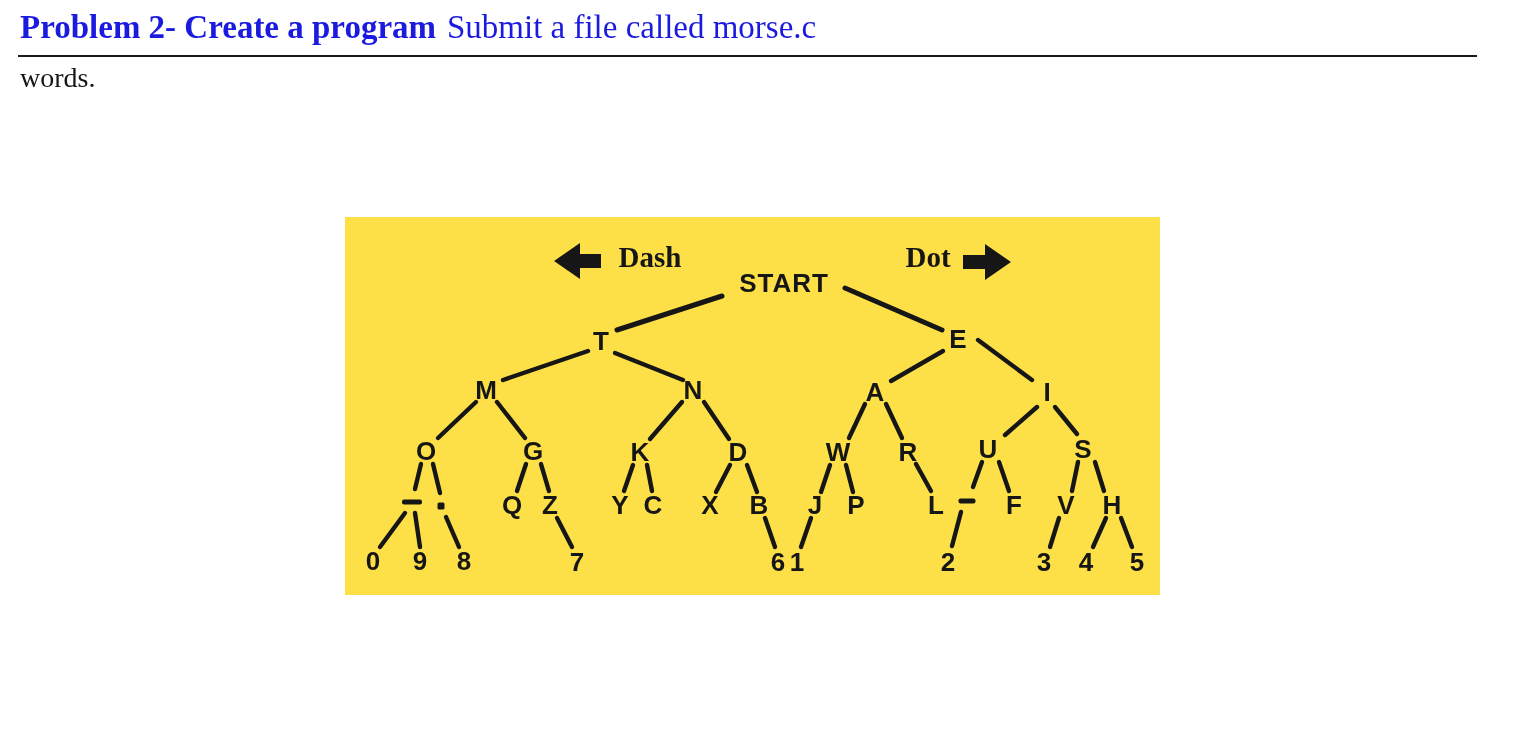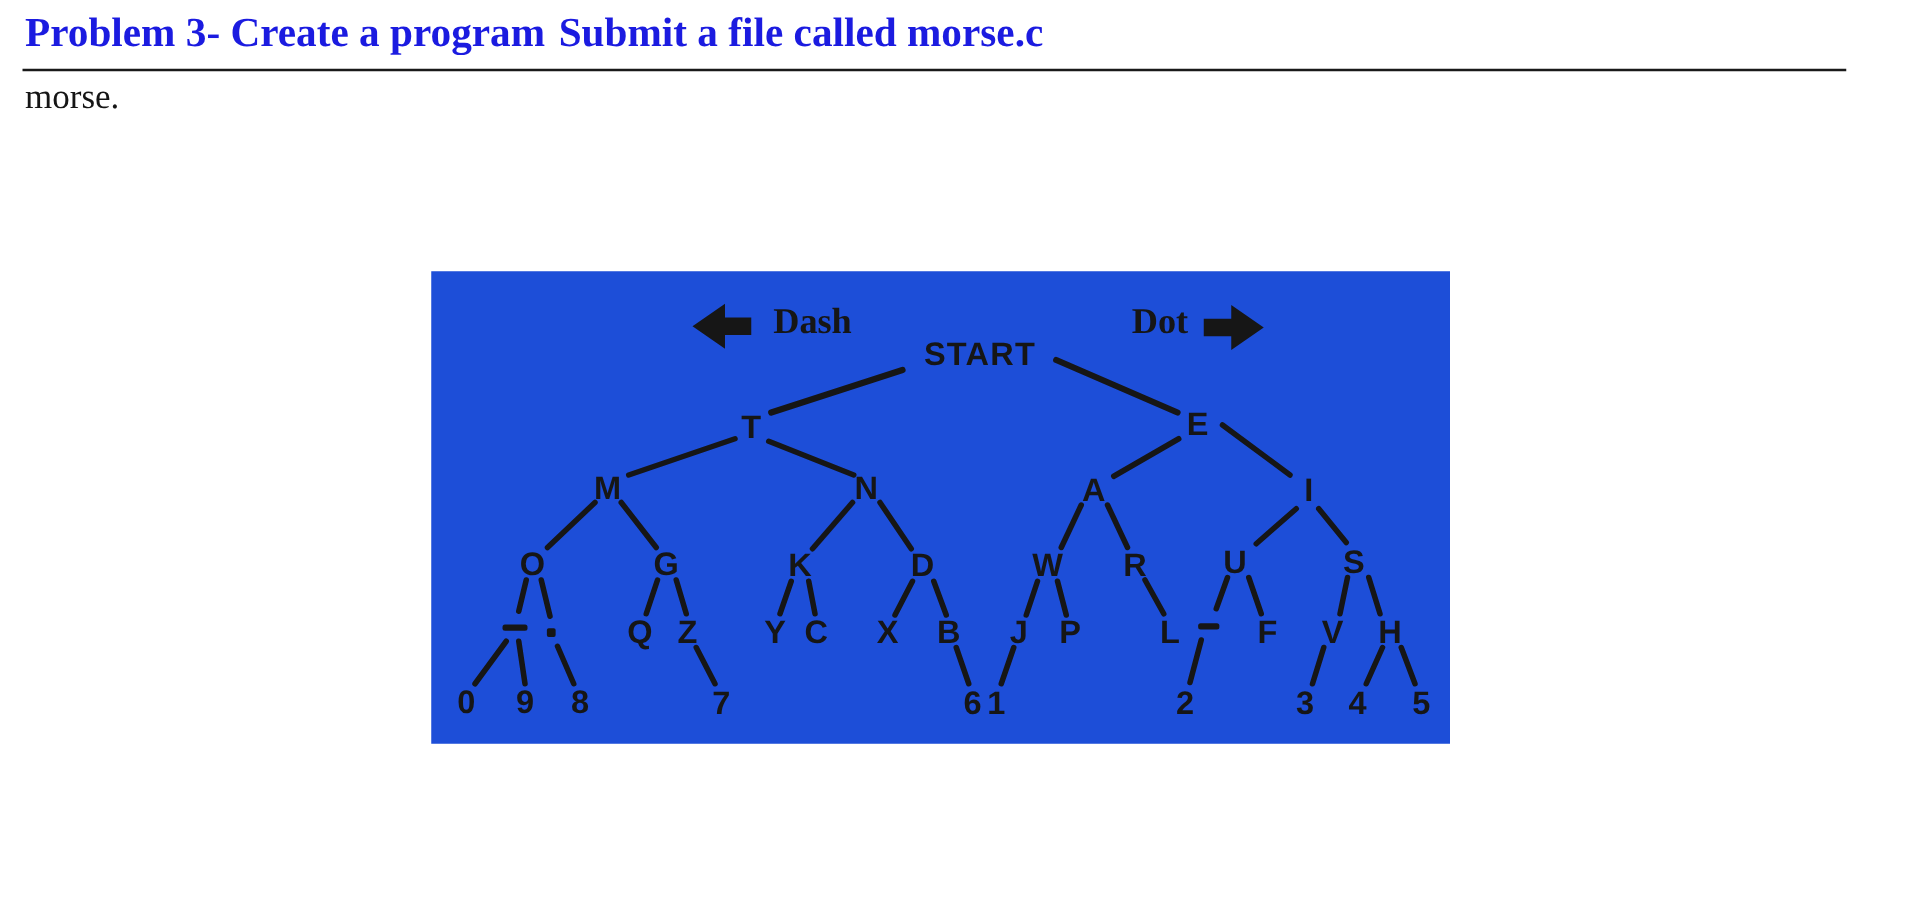--- a/index.html
+++ b/index.html
@@ -5,21 +5,21 @@
   html,body{margin:0;padding:0;}
   body{
     width:1540px;height:734px;background:#ffffff;position:relative;overflow:hidden;
     font-family:"Liberation Serif", serif;
   }
   .title{
     position:absolute;left:20px;top:6px;margin:0;
     font-size:33px;line-height:1.3;color:var(--accent,#1b1be0);white-space:nowrap;
     font-weight:700;
   }
-  .title-tail{font-weight:700;margin-left:0.33em;}
+  .title-tail{font-weight:400;margin-left:0.33em;}
   .rule{position:absolute;left:18px;top:55px;width:1459px;height:0;border-top:2px solid var(--rule,#1a1a1a);}
   .body-text{
     position:absolute;left:20px;top:59px;color:var(--text,#151515);
     font-size:28px;line-height:38px;white-space:nowrap;
   }
   .figure{
     position:absolute;left:345px;top:217px;width:815px;height:378px;
     background:#f8f8f8;
   }
   .figure svg{display:block;width:815px;height:378px;}
@@ -32,29 +32,29 @@
     font-family:"Liberation Serif", serif;font-weight:700;font-size:29px;
     fill:var(--ink,#161616);text-anchor:middle;dominant-baseline:central;
   }
   .arrow{fill:var(--ink,#161616);stroke:none;}
 </style>
 </head>
 <body style="--accent: #1b1be0; --rule: #1a1a1a; --text: #151515; --ink: #161616;">
 
 <div>
 
-  <h1 class="title"><span>Problem 3- Create a program</span><span class="title-tail">Submit a file called morse.c</span></h1>
+  <h1 class="title"><span>Problem 2- Create a program</span><span class="title-tail">Submit a file called morse.c</span></h1>
 
   <div class="rule"></div>
 
   <div class="body-text">
-    <div>morse.</div>
+    <div>words.</div>
   </div>
 
-  <div class="figure" style="background: #1d4ed8;">
+  <div class="figure" style="background: #fde047;">
     <svg viewBox="0 0 815 378" xmlns="http://www.w3.org/2000/svg">
       <path class="arrow" d="M209 44 L235 26 L235 37 L256 37 L256 51 L235 51 L235 62 Z"></path>
       <text class="legend" x="305" y="40">Dash</text>
       <text class="legend" x="583" y="40">Dot</text>
       <path class="arrow" d="M666 45 L640 27 L640 38 L618 38 L618 52 L640 52 L640 63 Z"></path>
       <g>
           <line x1="377" y1="79" x2="272" y2="113" stroke="#161616" stroke-width="5" stroke-linecap="round"></line>
           <line x1="500" y1="71" x2="597" y2="113" stroke="#161616" stroke-width="5" stroke-linecap="round"></line>
           <line x1="243" y1="134" x2="158" y2="163" stroke="#161616" stroke-width="4.4" stroke-linecap="round"></line>
           <line x1="270" y1="136" x2="338" y2="163" stroke="#161616" stroke-width="4.4" stroke-linecap="round"></line>

